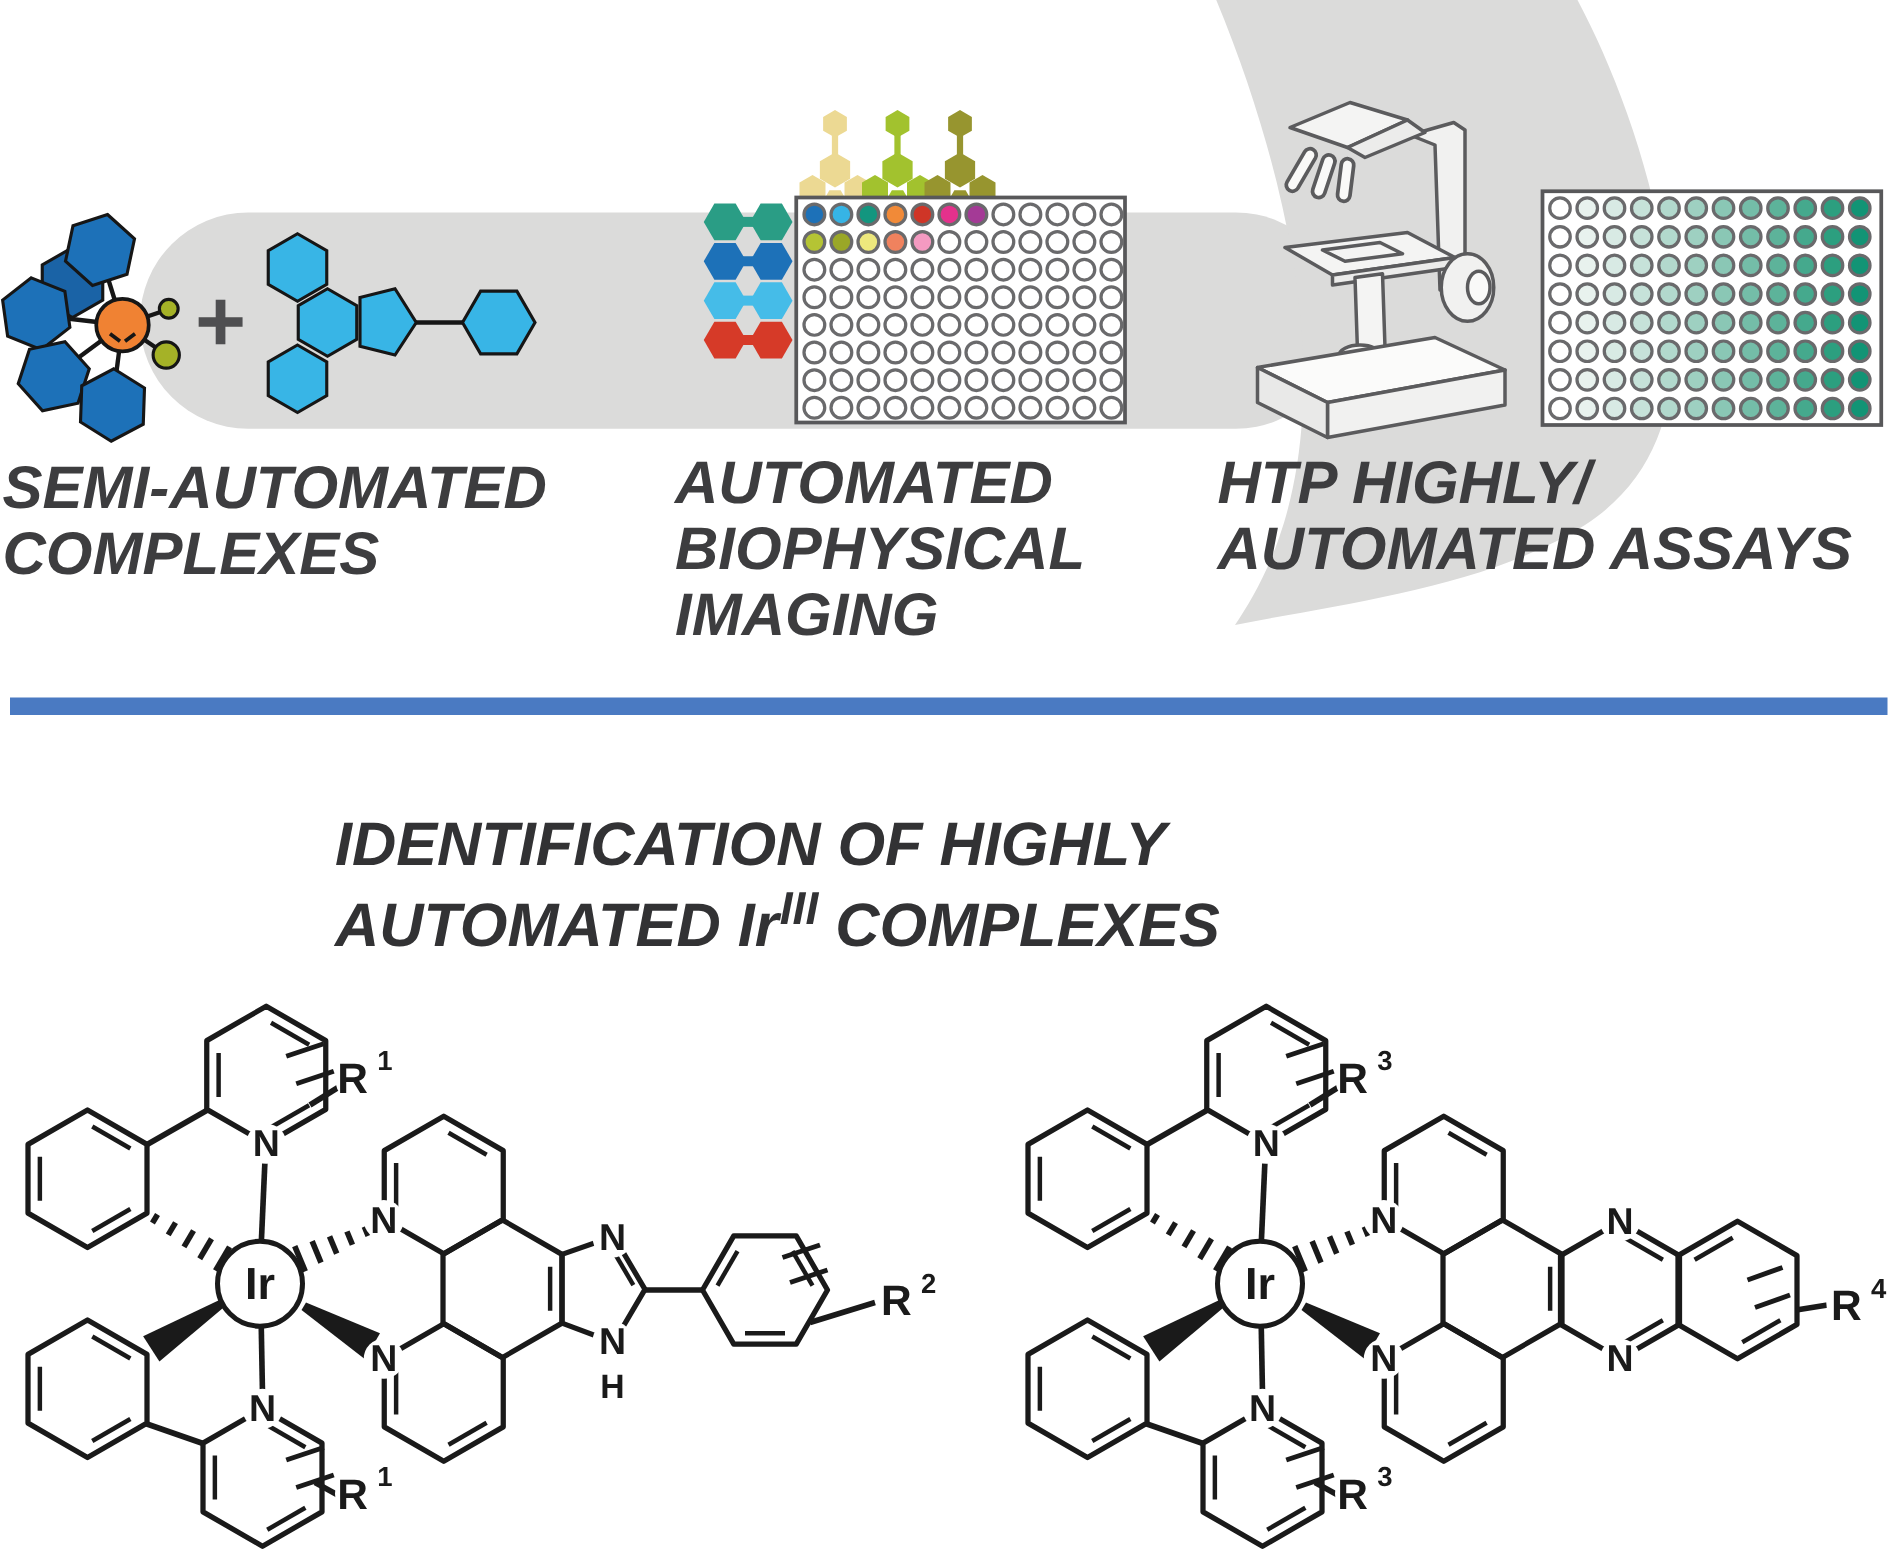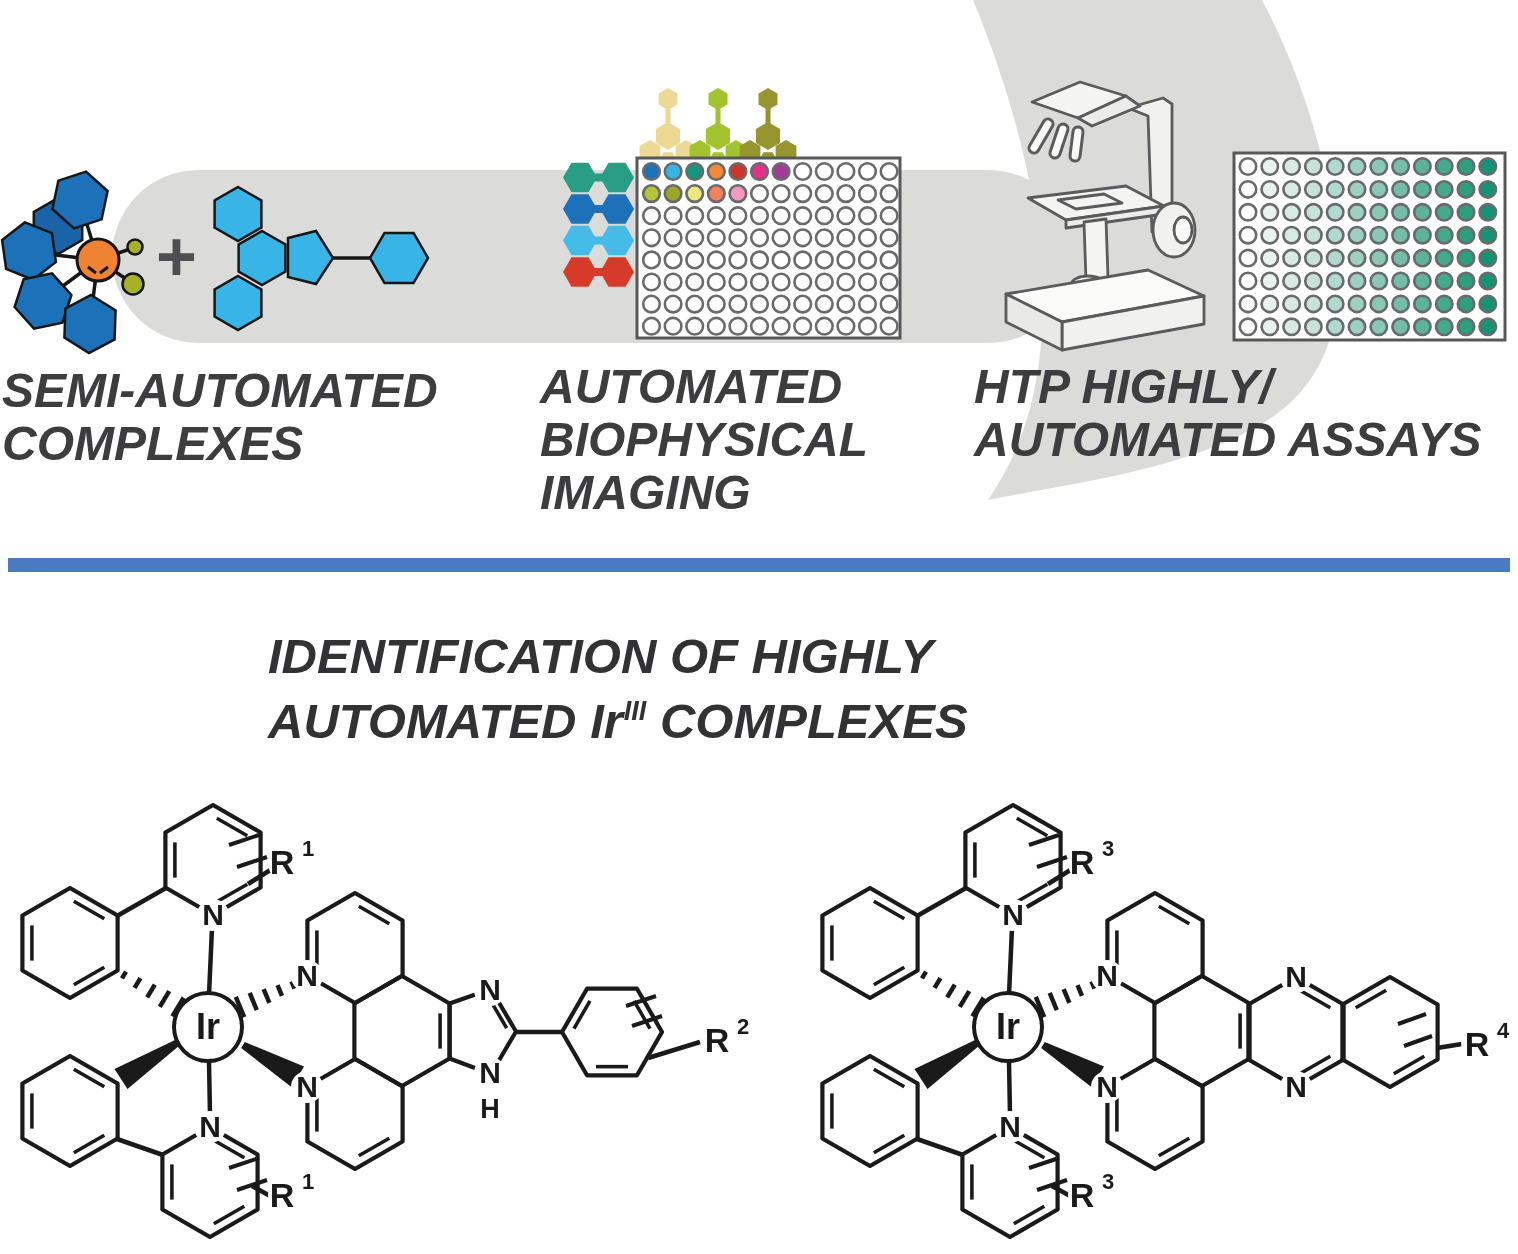--- a/index.html
+++ b/index.html
@@ -6,21 +6,21 @@
   .canvas{position:relative;width:1518px;height:1254px;background:#ffffff;overflow:hidden;
           font-family:"Liberation Sans","DejaVu Sans",sans-serif;}
   .abs{position:absolute;}
   .step-label{font-weight:bold;font-style:italic;font-size:48px;line-height:53px;
               color:#3d3d3f;letter-spacing:0px;white-space:nowrap;}
   .step-label span{display:block;}
   .plus{font-weight:bold;font-size:70px;color:#4f4f51;line-height:70px;}
   .divider{height:14px;}
   .headline{font-weight:bold;font-style:italic;font-size:49px;line-height:65px;
             color:#323234;white-space:nowrap;}
-  .headline .sup{font-size:27px;position:relative;top:-18px;margin-left:1px;}
+  .headline .sup{font-size:37px;position:relative;top:-18px;margin-left:1px;}
   svg text{font-family:"Liberation Sans","DejaVu Sans",sans-serif;}
 </style>
 </head>
 <body>
 
 <div class="canvas">
 
   <svg class="abs" style="left:0;top:0;" width="1518" height="1254" viewBox="0 0 1518 1254">
 
     <rect x="112" y="170" width="963" height="173" rx="86.5" fill="#dbdbda"></rect>
@@ -486,17 +486,17 @@
     <span>BIOPHYSICAL</span>
     <span>IMAGING</span>
   </div>
   <div class="abs step-label" style="left:974px;top:360px;">
     <span>HTP HIGHLY/</span>
     <span>AUTOMATED ASSAYS</span>
   </div>
 
   <div class="abs divider" style="left: 8px; top: 558px; width: 1502px; background: rgb(74, 122, 194);"></div>
 
-  <div class="abs headline" style="left:268px;top:624px;">
+  <div class="abs headline" style="left:268px;top:644px;">
     <div><span>IDENTIFICATION OF HIGHLY</span></div>
     <div><span>AUTOMATED </span><span>Ir</span><span class="sup">III</span><span> COMPLEXES</span></div>
   </div>
 </div>
 
 </body></html>

